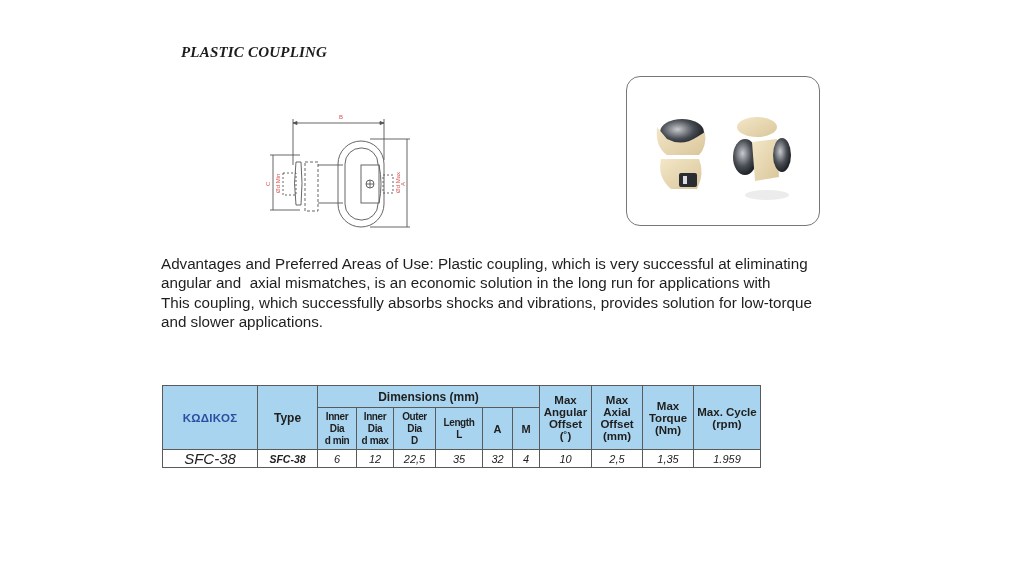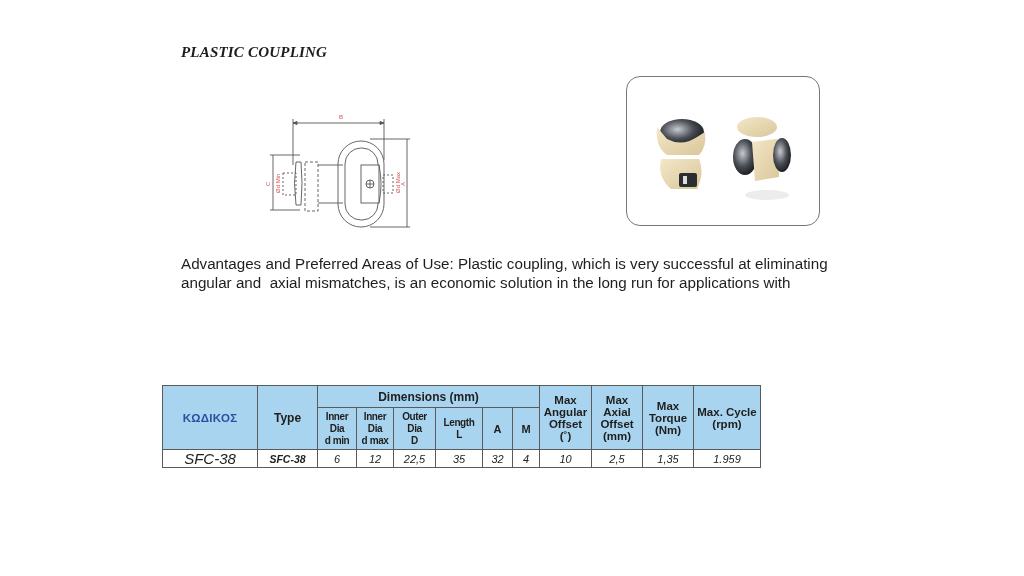--- a/index.html
+++ b/index.html
@@ -45,21 +45,20 @@
       overflow: hidden;
     }
     .desc {
       position: absolute;
       left: 161px;
       top: 254px;
       width: 700px;
       font-size: 15.2px;
       line-height: 19.3px;
       color: #1e1e1e;
-      margin-left: 20px;
     }
     .desc p { margin: 0; white-space: pre; }
     table.specs {
       position: absolute;
       left: 162px;
       top: 385px;
       border-collapse: collapse;
       font-family: "Liberation Sans", sans-serif;
     }
     table.specs th, table.specs td {
@@ -166,20 +165,22 @@
     <ellipse cx="118" cy="80" rx="12" ry="18" fill="url(#metal)"></ellipse>
     <path d="M125 65 L150 62 L152 100 L128 104 Z" fill="url(#cream)"></path>
     <ellipse cx="155" cy="78" rx="9" ry="17" fill="url(#metal)"></ellipse>
     <ellipse cx="140" cy="118" rx="22" ry="5" fill="#ececec"></ellipse>
   </svg>
 </div>
 
 <div class="desc">
   <p>Advantages and Preferred Areas of Use: Plastic coupling, which is very successful at eliminating</p>
   <p>angular and  axial mismatches, is an economic solution in the long run for applications with</p>
+  <p>This coupling, which successfully absorbs shocks and vibrations, provides solution for low-torque</p>
+  <p>and slower applications.</p>
 </div>
 
 <table class="specs">
   <colgroup>
     <col style="width:95px">
     <col style="width:60px">
     <col style="width:39px">
     <col style="width:37px">
     <col style="width:42px">
     <col style="width:47px">

